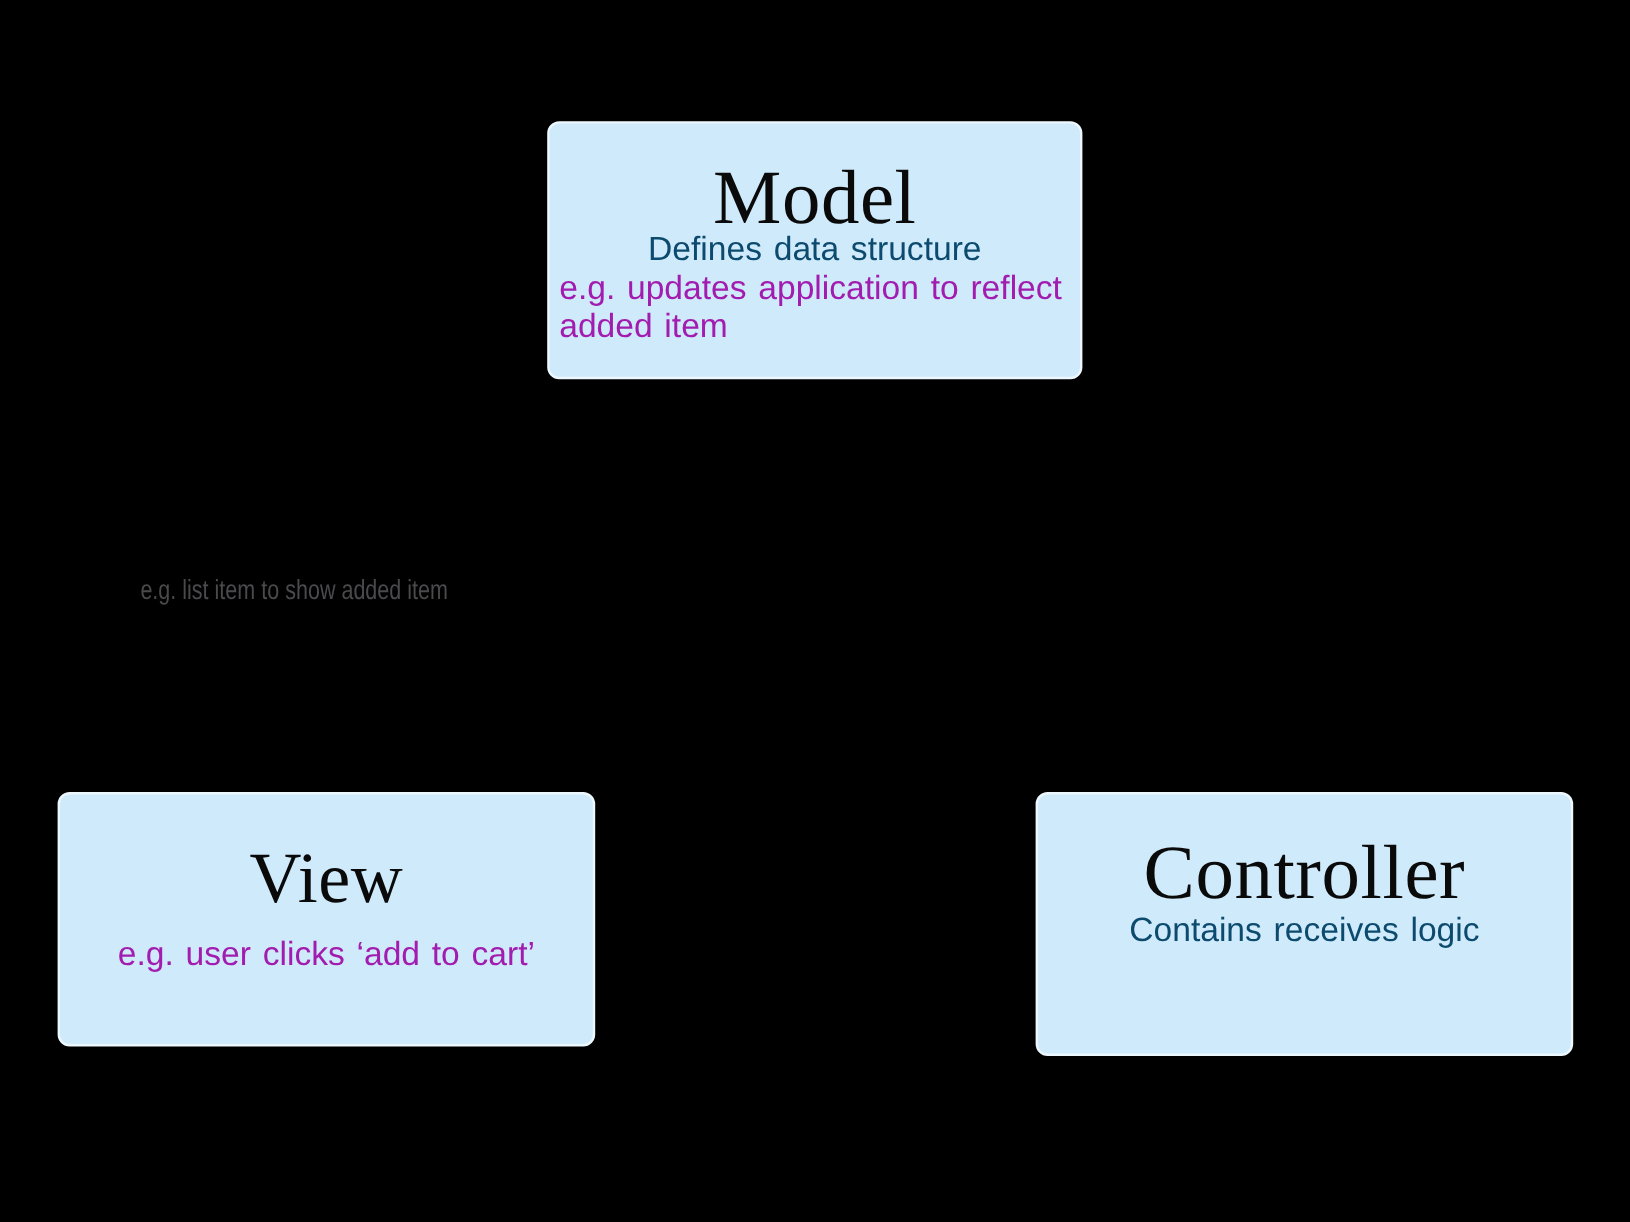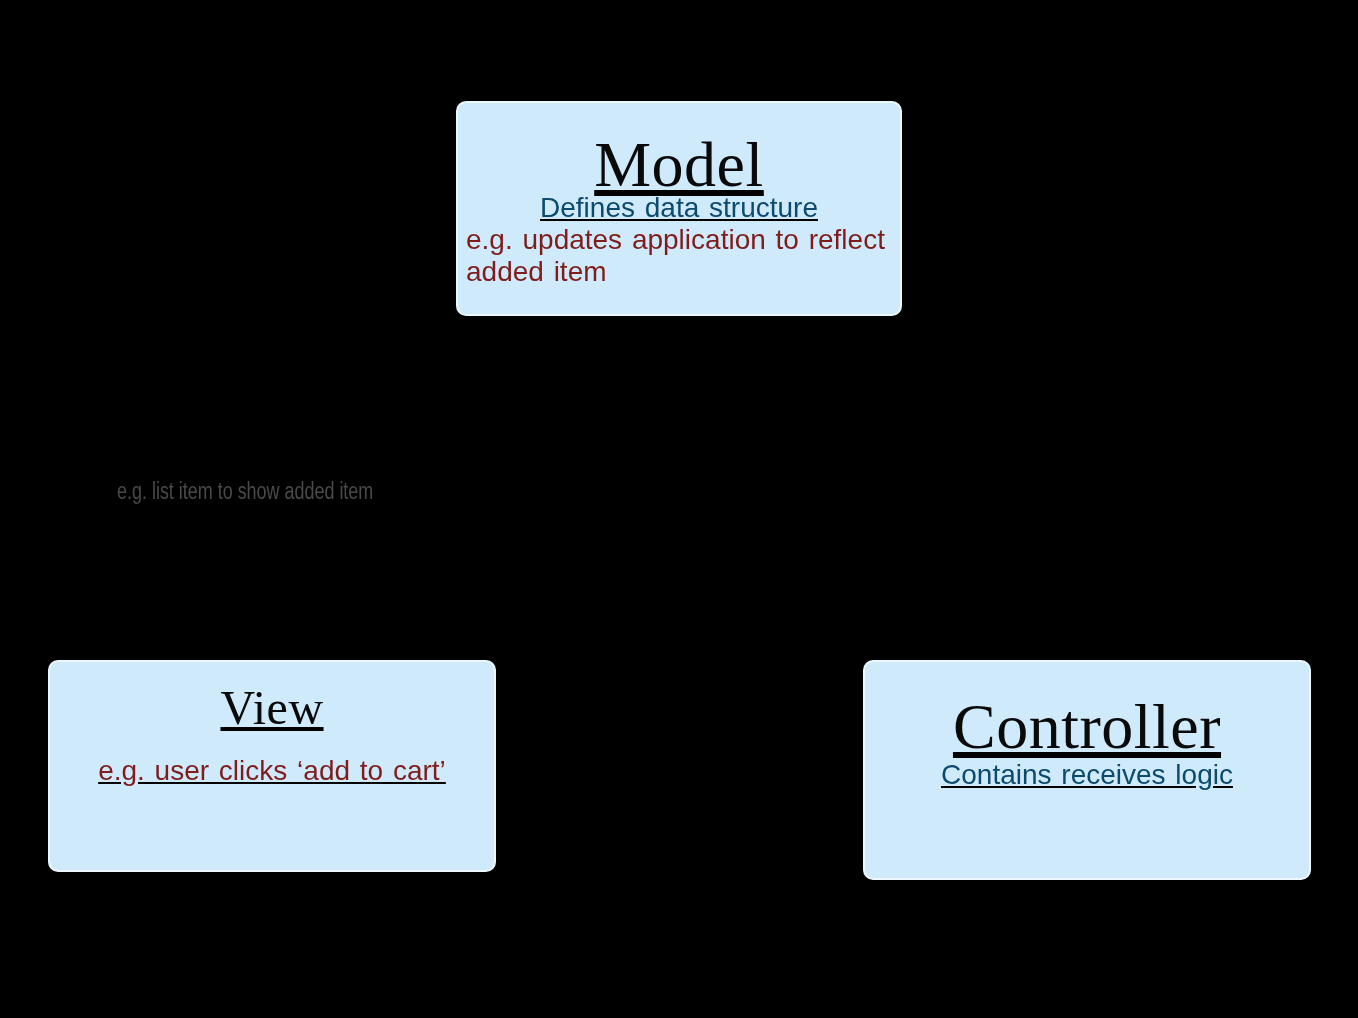--- a/index.html
+++ b/index.html
@@ -15,52 +15,51 @@
     overflow: hidden;
     font-family: "Liberation Sans", sans-serif;
   }
   .box {
     position: absolute;
     box-sizing: border-box;
     background: #cfeafb;
     border: 2px solid #ecf7fe;
     border-radius: 10px;
     text-align: center;
-    text-decoration: underline;
   }
   .box-model      { left: 456px; top: 101px; width: 446px; height: 215px; }
   .box-view       { left: 48px;  top: 660px; width: 448px; height: 212px; }
   .box-controller { left: 863px; top: 660px; width: 448px; height: 220px; }
 
   .title {
     font-family: "Liberation Serif", serif;
     font-weight: 400;
     color: #0a0a0a;
     margin: 0;
     letter-spacing: 0.5px;
   }
   .box-model .title      { font-size: 64px; line-height: 64px; padding-top: 30px; }
-  .box-view .title       { font-size: 48px; line-height: 60px; padding-top: 16px; }
+  .box-view .title       { font-size: 60px; line-height: 60px; padding-top: 40px; }
   .box-controller .title { font-size: 64px; line-height: 64px; padding-top: 33px; }
 
   .subtitle {
     font-size: 28px;
     line-height: 32px;
     color: #0c4a6e;
     margin: 0;
     word-spacing: 2px;
   }
   .box-model .subtitle      { margin-top: -5px; }
   .box-view .subtitle       { margin-top: -1px; }
   .box-controller .subtitle { margin-top: 0; }
 
   .example {
     font-size: 28px;
     line-height: 32px;
-    color: #7f1d1d;
+    color: #a21caf;
     margin: 0;
     word-spacing: 2px;
   }
   .box-model .example      { margin-top: 0; }
   .box-view .example       { margin-top: 17px; }
   .box-controller .example { margin-top: 0; }
 
   .example-inner {
     display: inline-block;
     text-align: left;

